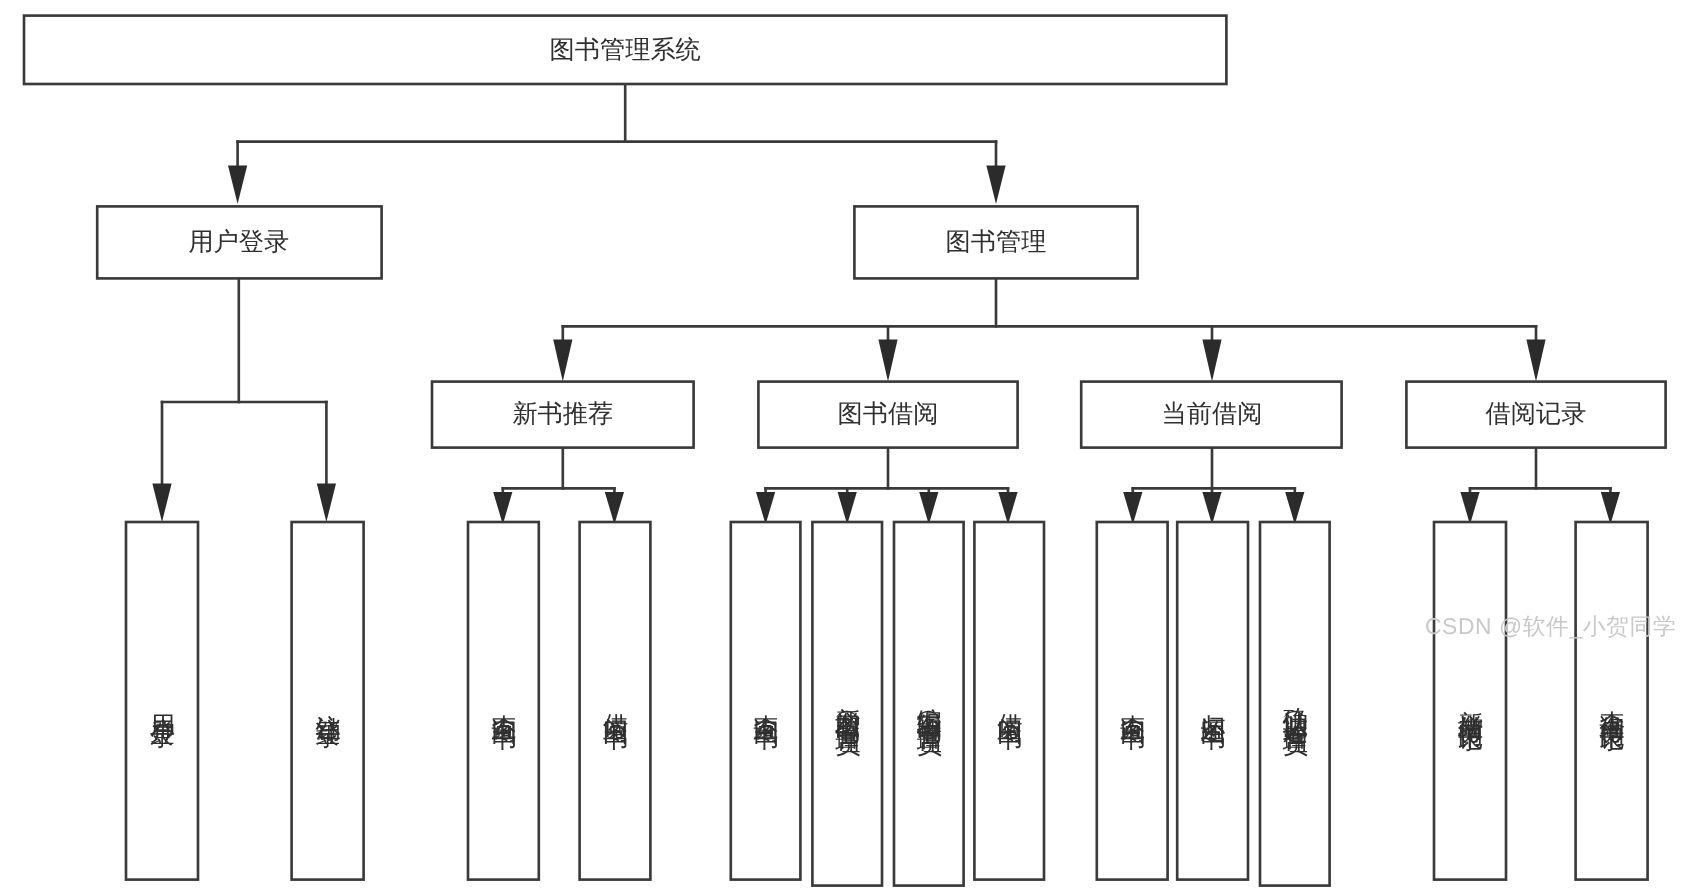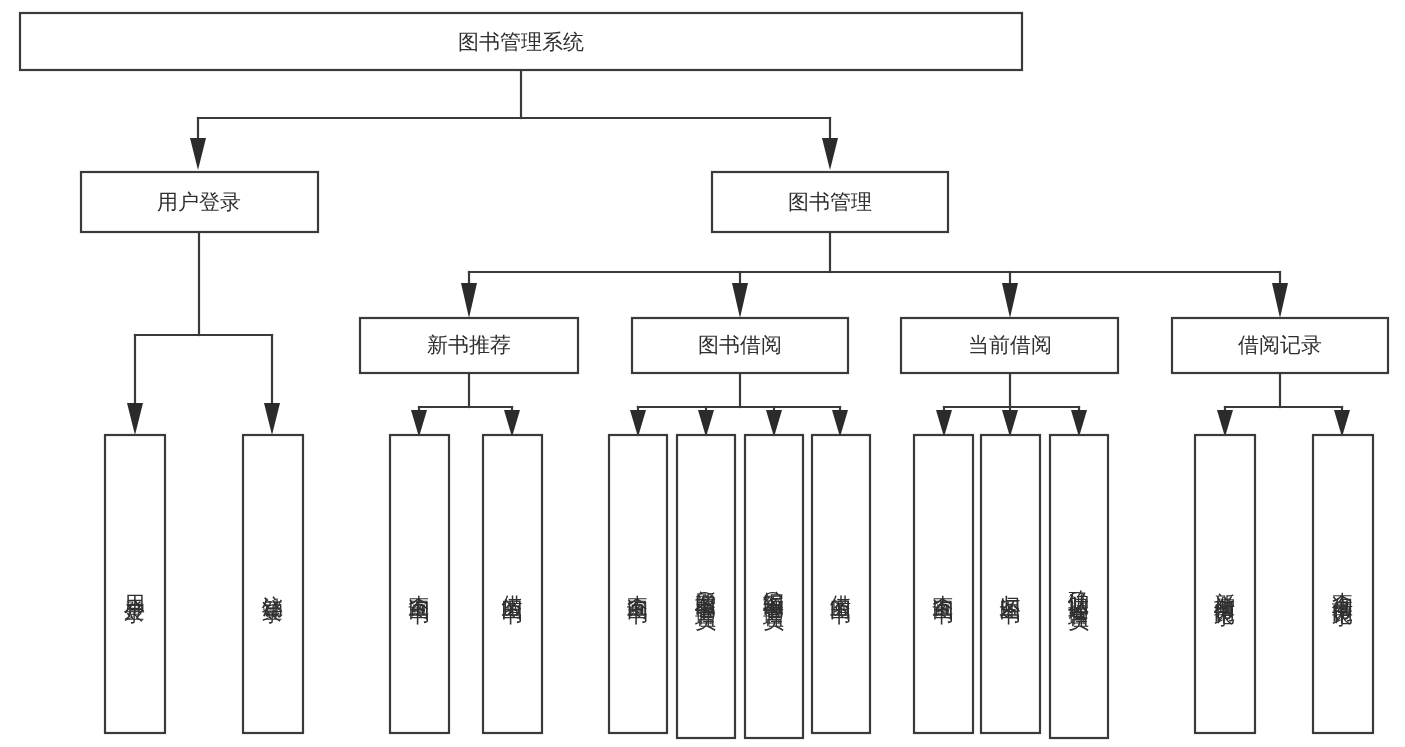--- a/index.html
+++ b/index.html
@@ -238,13 +238,14 @@
     <span class="leaf-label-v">确认归还（管理员）</span>
   </div>
 
   <div class="leaf-label-wrap" style="left:1195px; top:435px; width:60px; height:298px;">
     <span class="leaf-label-v">新增借阅记录</span>
   </div>
   <div class="leaf-label-wrap" style="left:1313px; top:435px; width:60px; height:298px;">
     <span class="leaf-label-v">查询借阅记录</span>
   </div>
 
+  <div class="watermark">CSDN @软件_小贺同学</div>
 </div>
 
 </body></html>

